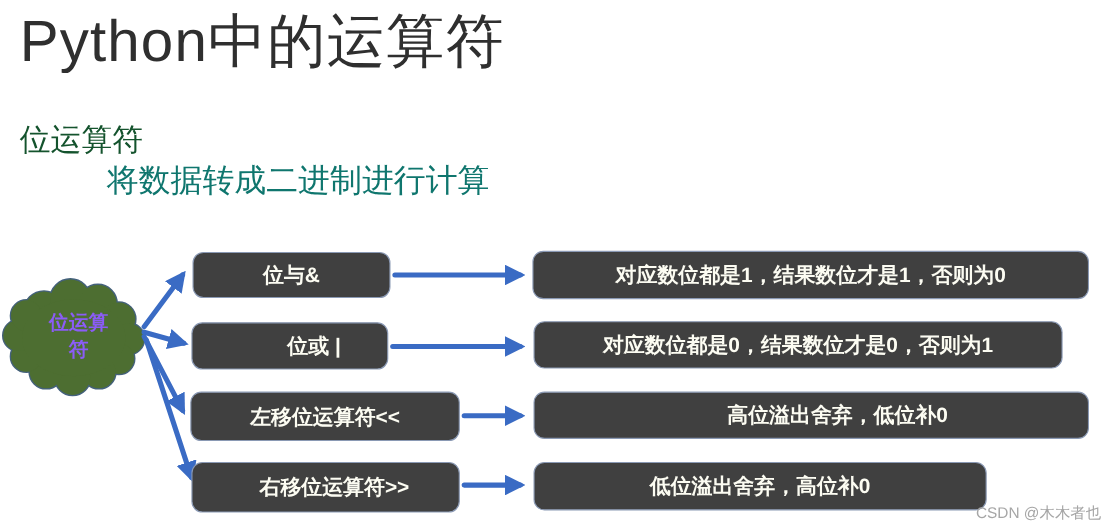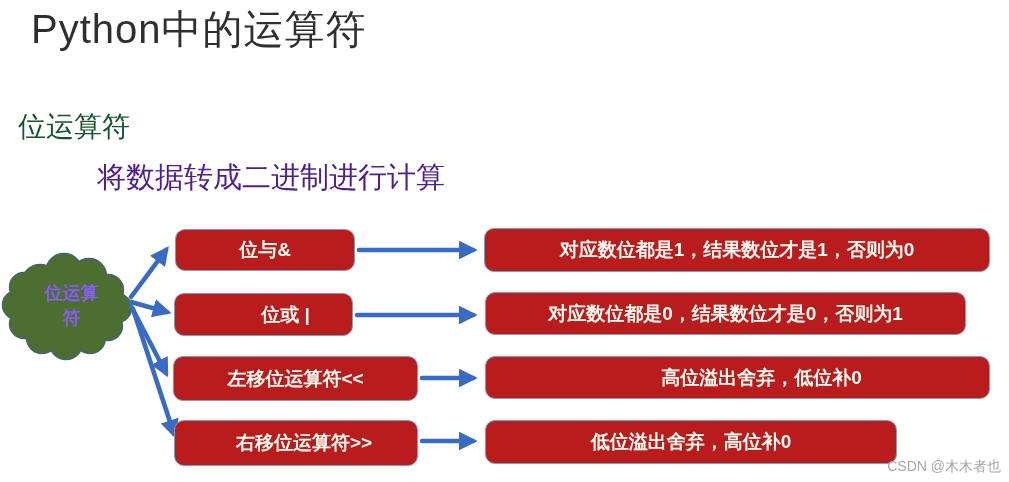--- a/index.html
+++ b/index.html
@@ -5,44 +5,44 @@
   html,body{margin:0;padding:0;background:#fff;}
   .slide{
     position:relative;
     width:1009px;height:482px;
     background:#ffffff;
     font-family:"Liberation Sans","DejaVu Sans",sans-serif;
     overflow:hidden;
   }
   .title{
     position:absolute;left:18px;top:2px;
-    font-size:40px;font-weight:300;color:#2f2f2f;
-    letter-spacing:1px;white-space:nowrap;margin-left:13px;
+    font-size:53px;font-weight:300;color:#2f2f2f;
+    letter-spacing:1px;white-space:nowrap;
   }
   .section-heading{
     position:absolute;left:18px;top:108px;
     font-size:28px;color:#14532d;white-space:nowrap;
   }
   .section-note{
-    position:absolute;left:97px;top:158px;
-    font-size:29px;color:#4c1d95;white-space:nowrap;font-family:Liberation Mono, monospace;
+    position:absolute;left:97px;top:145px;
+    font-size:29px;color:#0f766e;white-space:nowrap;font-family:Liberation Mono, monospace;
   }
   .diagram-svg{
     position:absolute;left:0;top:0;width:1009px;height:482px;
     pointer-events:none;
   }
   .cloud-label{
     position:absolute;left:8px;top:253px;width:127px;height:105px;
     display:flex;flex-direction:column;align-items:center;justify-content:center;
     color:#8b5cf6;font-weight:bold;font-size:18px;line-height:1.35;
     text-align:center;
   }
   .box{
     position:absolute;
-    background:#b91c1c;
+    background:#404040;
     border:1.6px solid #8a99b4;
     border-radius:10px;
     box-sizing:border-box;
     display:flex;align-items:center;justify-content:center;
     color:#fcfcf2;font-weight:bold;font-size:19px;
     white-space:nowrap;
   }
   .op1{left:175px;top:229px;width:180px;height:42px;}
   .op2{left:174px;top:293px;width:179px;height:43px;padding-left:44px;}
   .op3{left:173px;top:356px;width:245px;height:45px;}

